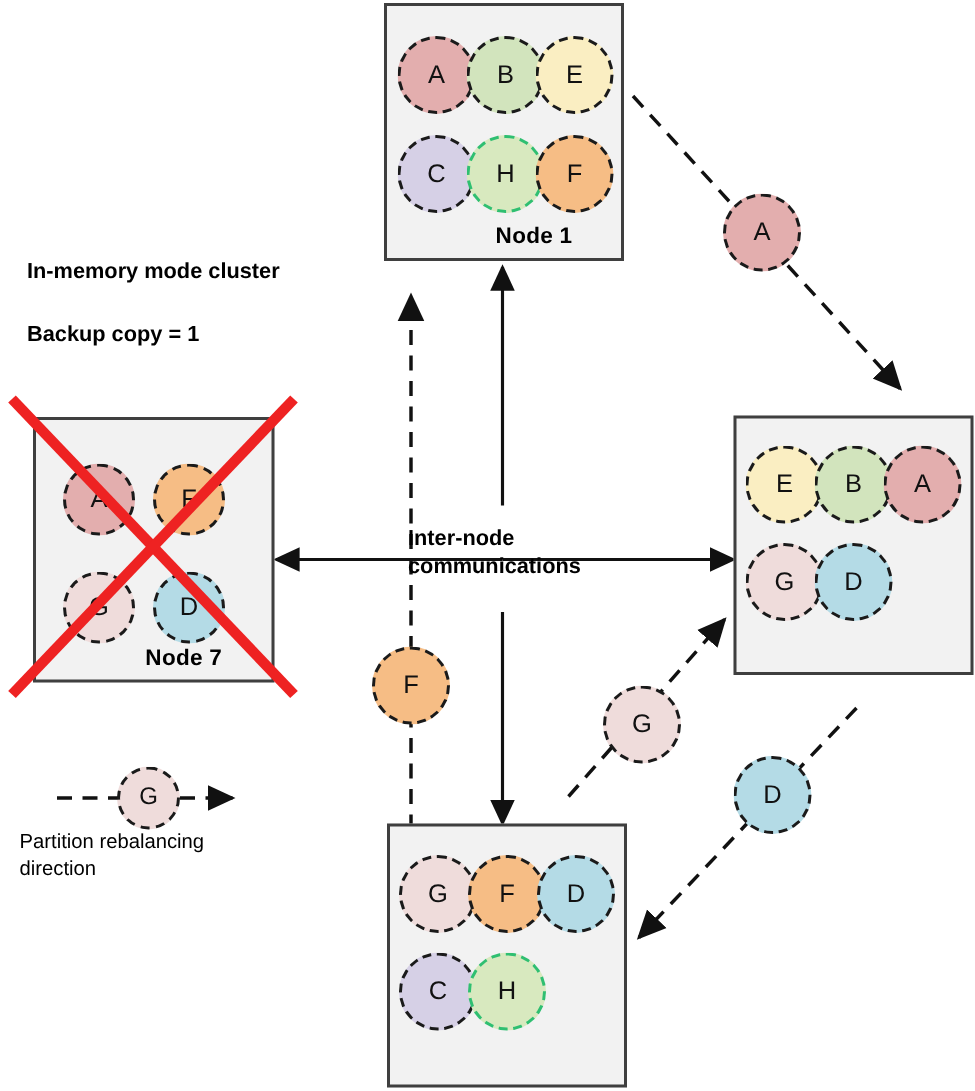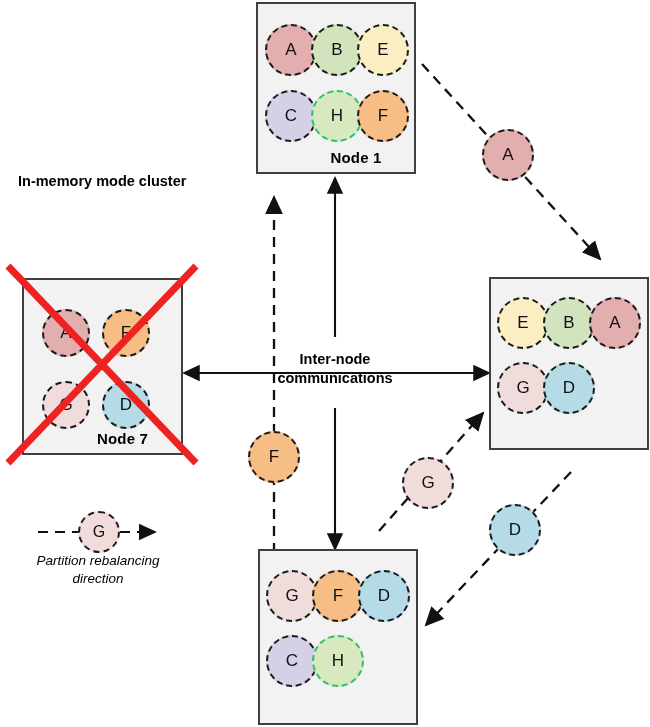--- a/index.html
+++ b/index.html
@@ -17,22 +17,22 @@
               font-size:15px;font-weight:bold;letter-spacing:.2px;margin-left:40px;}
   .pcircle{position:absolute;border-radius:50%;border:2px dashed #1a1a1a;
            box-sizing:border-box;display:flex;align-items:center;justify-content:center;
            font-size:17px;color:#111;}
   .pcircle.greenring{border-color:#2fbf71;}
 
   .transit{position:absolute;border-radius:50%;border:2px dashed #1a1a1a;box-sizing:border-box;
            display:flex;align-items:center;justify-content:center;font-size:17px;color:#111;z-index:4;}
 
   .cap-title{position:absolute;font-size:14.5px;font-weight:bold;line-height:1.45;white-space:pre-line;}
-  .center-label{position:absolute;text-align:center;font-size:14.5px;font-weight:bold;line-height:1.3;}
-  .legend-text{position:absolute;text-align:center;font-size:13.5px;font-style:italic;line-height:1.35;width:170px;}
+  .center-label{position:absolute;text-align:left;font-size:14.5px;font-weight:bold;line-height:1.3;}
+  .legend-text{position:absolute;text-align:left;font-size:13.5px;line-height:1.35;width:170px;}
 </style>
 </head>
 <body>
 
 <div id="stage">
 
   <svg class="layer" id="svg-edges" viewBox="0 0 650 727">
     <defs>
       <marker id="ah" markerWidth="9" markerHeight="9" refX="7.5" refY="4.5" orient="auto" markerUnits="strokeWidth">
         <path d="M0,0.6 L8.4,4.5 L0,8.4 z" fill="#111"></path>
@@ -87,20 +87,21 @@
     </div>
 
   <svg class="layer" id="svg-cross" viewBox="0 0 650 727">
     <line x1="8" y1="266" x2="196" y2="463" stroke="#ee2222" stroke-width="7"></line>
     <line x1="196" y1="266" x2="8" y2="463" stroke="#ee2222" stroke-width="7"></line>
   </svg>
 
   <div id="labels-layer">
     <div class="cap-title" style="left:18px;top:150px;">
       <div>In-memory mode cluster</div>
+      <div>Backup copy = 1</div>
     </div>
 
     <div class="center-label" style="left:272px;top:350px;width:126px;">
       <div>Inter-node</div>
       <div>communications</div>
     </div>
 
     <div class="legend-text" style="left:13px;top:552px;">
       <div>Partition rebalancing</div>
       <div>direction</div>

